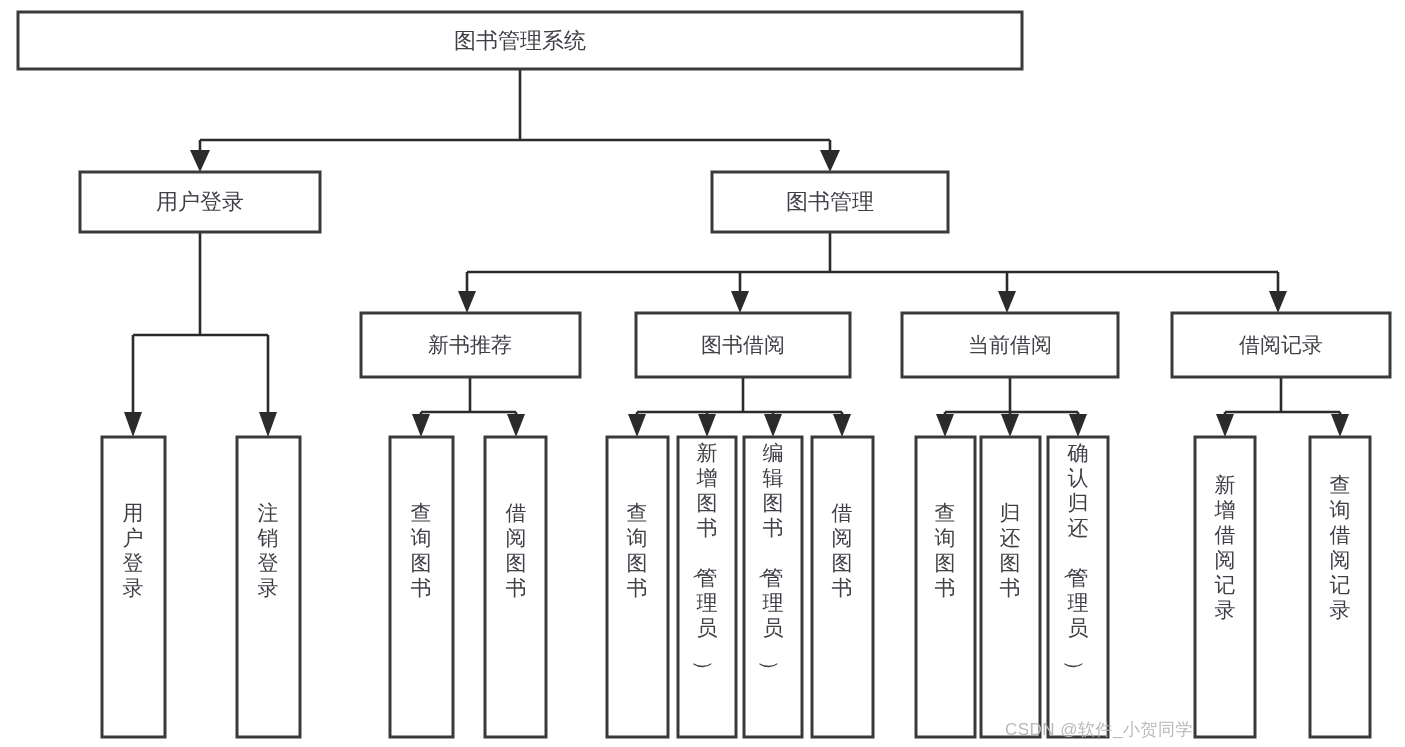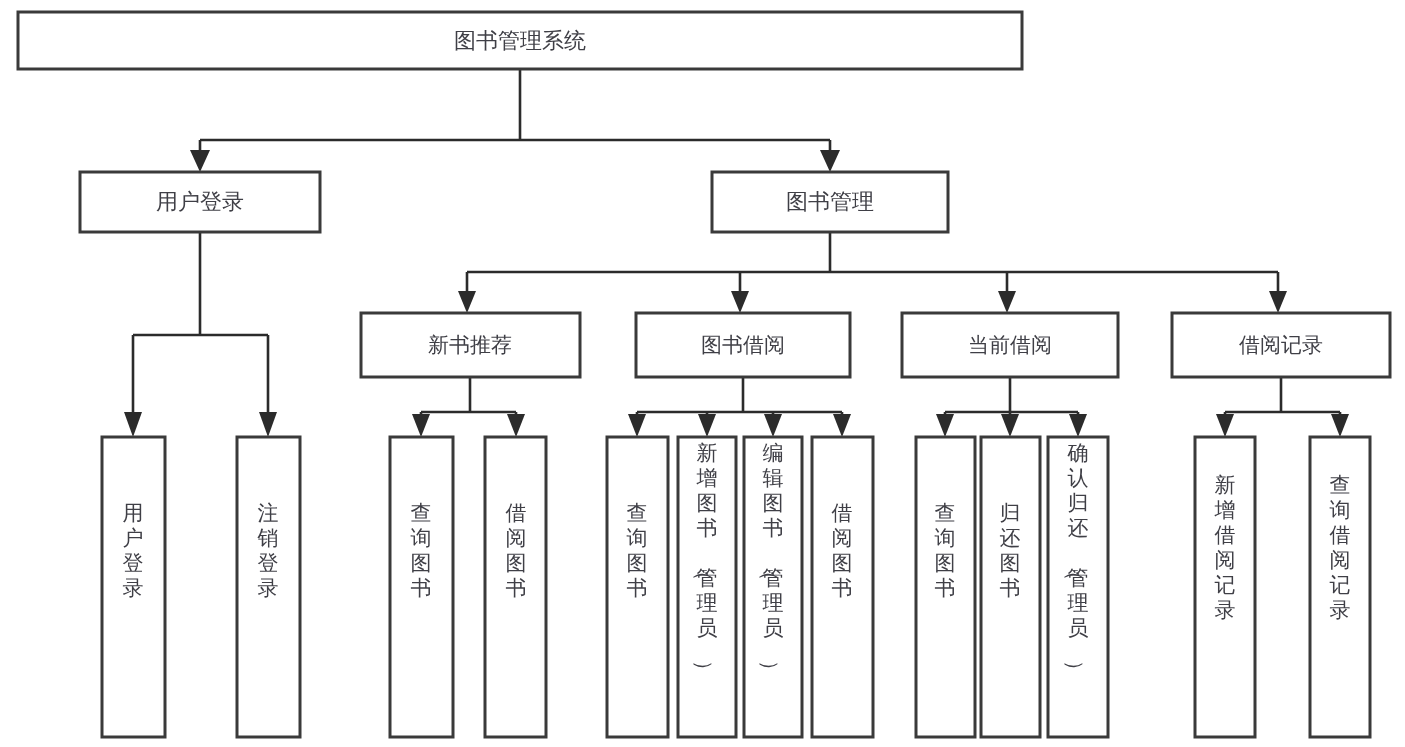--- a/index.html
+++ b/index.html
@@ -214,13 +214,14 @@
       </g>
 
       <g>
         <rect class="node-rect" x="1310" y="437" width="60" height="300"></rect>
         <text class="vlabel vtext" x="1340" y="492"><tspan x="1340" dy="0">查</tspan><tspan x="1340" dy="25">询</tspan><tspan x="1340" dy="25">借</tspan><tspan x="1340" dy="25">阅</tspan><tspan x="1340" dy="25">记</tspan><tspan x="1340" dy="25">录</tspan></text>
       </g>
 
     </g>
   </svg>
 
+  <div class="watermark">CSDN @软件_小贺同学</div>
 </div>
 
 </body></html>

